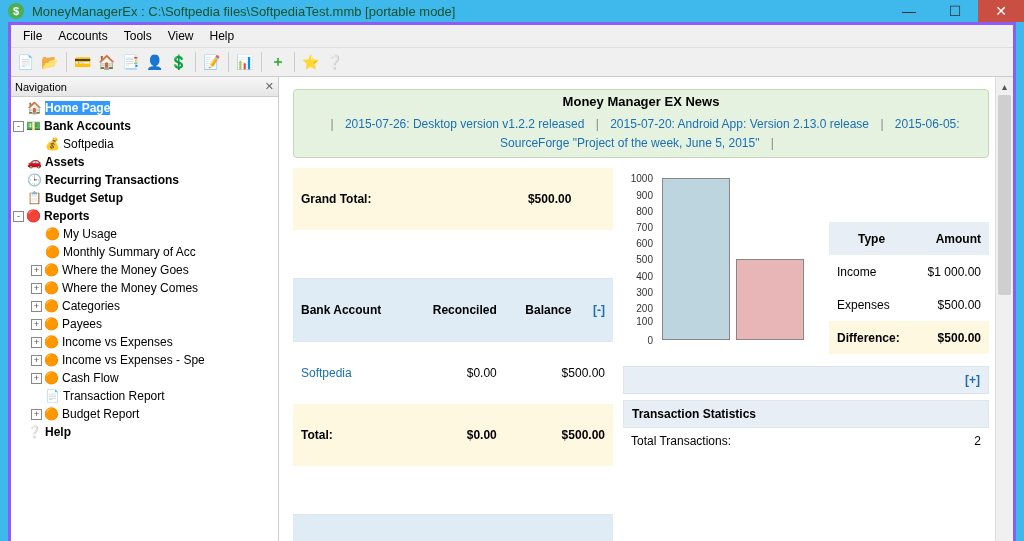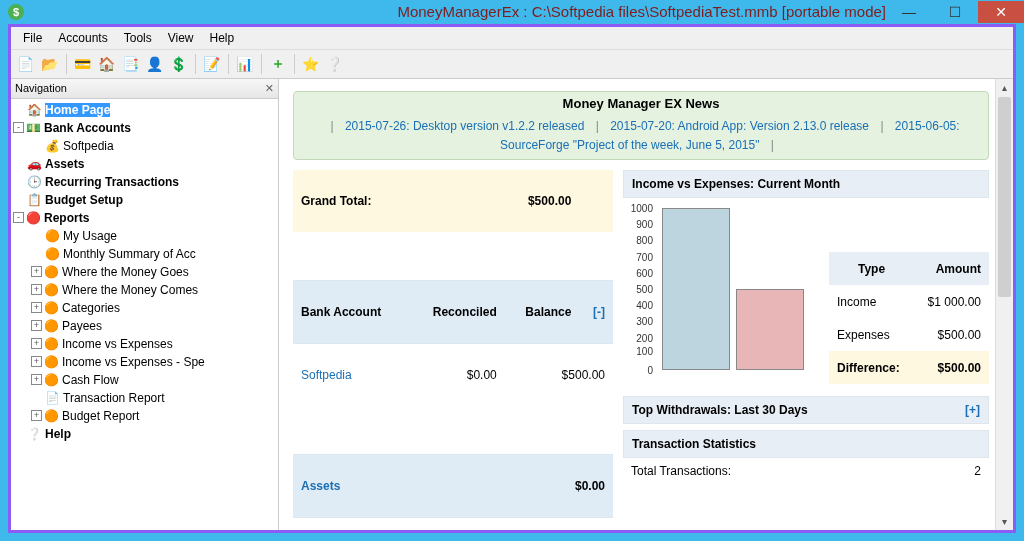--- a/index.html
+++ b/index.html
@@ -2,21 +2,21 @@
 <html><head>
 <meta charset="utf-8">
 <style>
 * { box-sizing: border-box; margin: 0; padding: 0; }
 body { font-family: "Segoe UI", Tahoma, sans-serif; font-size: 12px; background: #3fb9ec; overflow: hidden; }
 
 .window { width: 1024px; height: 541px; background: #3fb9ec; display: flex; flex-direction: column; }
 
 .titlebar { height: 30px; display: flex; align-items: center; padding-left: 8px; }
 .titlebar-icon { width: 16px; height: 16px; border-radius: 50%; background: #4caf50; color: #fff; display: flex; align-items: center; justify-content: center; font-size: 11px; font-weight: bold; margin-right: 8px; }
-.titlebar-title { flex: 1; text-align: right; color: #7f1d1d; font-size: 15px; }
+.titlebar-title { flex: 1; text-align: left; color: #14532d; font-size: 13px; }
 .titlebar-btns { display: flex; }
 .titlebar-btn { width: 46px; height: 22px; display: flex; align-items: center; justify-content: center; font-size: 14px; color: #333; }
 .titlebar-btn.close { background: #c94f43; color: #fff; }
 
 .app-body { flex: 1; background: #f0f0f0; margin: 0 8px 8px 8px; display: flex; flex-direction: column; border: 3px solid #8b5cf6; }
 
 .menubar { height: 22px; display: flex; align-items: center; padding: 0 4px; background: #f0f0f0; }
 .menubar-item { padding: 2px 8px; cursor: default; }
 
 .toolbar { height: 30px; display: flex; align-items: center; padding: 2px 4px; background: #f0f0f0; border-top: 1px solid #ddd; border-bottom: 1px solid #ccc; gap: 2px; }
@@ -278,36 +278,38 @@
                   <td>Bank Account</td>
                   <td class="num">Reconciled</td>
                   <td class="num">Balance</td>
                   <td class="num"><span class="collapse-link">[-]</span></td>
                 </tr>
                 <tr class="data-row">
                   <td class="link-cell">Softpedia</td>
                   <td class="num">$0.00</td>
                   <td class="num" colspan="2">$500.00</td>
                 </tr>
+                <tr class="total-row">
+                  <td>Total:</td>
+                  <td class="num">$0.00</td>
+                  <td class="num" colspan="2">$500.00</td>
+                </tr>
                 <tr>
                       <td colspan="4" style="height:8px;"></td>
                     </tr>
                 <tr class="assets-row">
                   <td class="link-cell">Assets</td>
                   <td></td>
                   <td class="num" colspan="2">$0.00</td>
                 </tr>
               </tbody>
                 </table>
             </div>
 
             <div class="dash-right">
-              <div class="section-header">
-                <span>Income vs Expenses: Current Month</span>
-              </div>
               <div class="chart-box">
                 <div class="chart-plot" id="chart-plot">
                   <div class="chart-axis-labels" id="axis-labels">
                       <div class="axis-label" style="top: 166px;">0</div>
                       <div class="axis-label" style="top: 147px;">100</div>
                       <div class="axis-label" style="top: 133.6px;">200</div>
                       <div class="axis-label" style="top: 117.4px;">300</div>
                       <div class="axis-label" style="top: 101.2px;">400</div>
                       <div class="axis-label" style="top: 85px;">500</div>
                       <div class="axis-label" style="top: 68.8px;">600</div>
@@ -337,21 +339,20 @@
                   </tr>
                   <tr class="diff-row">
                     <td>Difference:</td>
                     <td class="num">$500.00</td>
                   </tr>
                 </tbody>
                   </table>
               </div>
 
               <div class="section-header">
-                <span>Top Withdrawals: Last 30 Days</span>
                 <span class="expand">[+]</span>
               </div>
 
               <div class="stats-box">
                 <div class="section-header">
                   <span>Transaction Statistics</span>
                 </div>
                 <div class="stats-row">
                   <span>Total Transactions:</span>
                   <span class="val">2</span>

